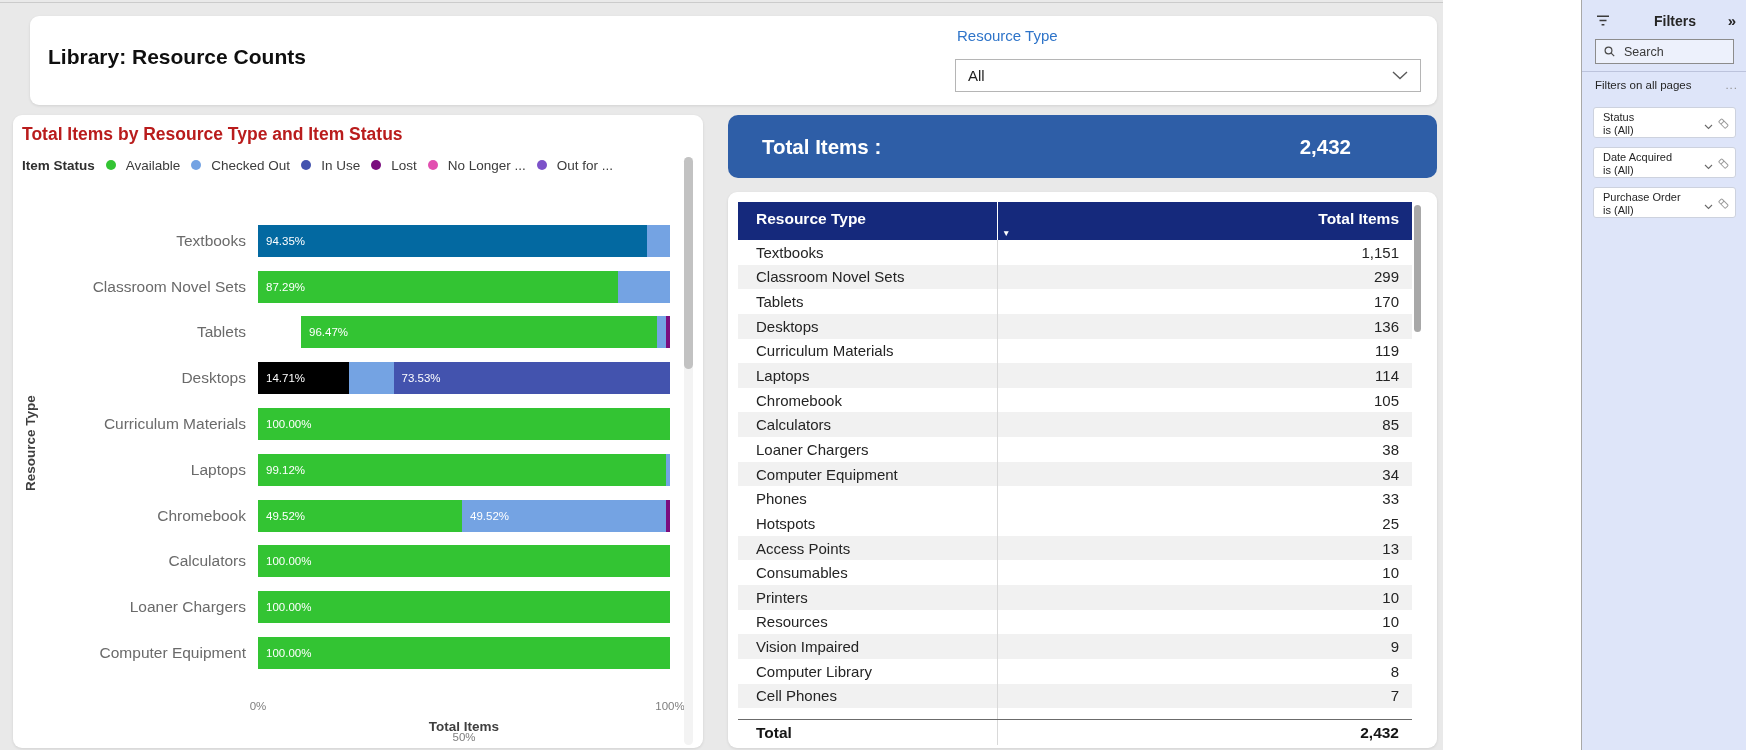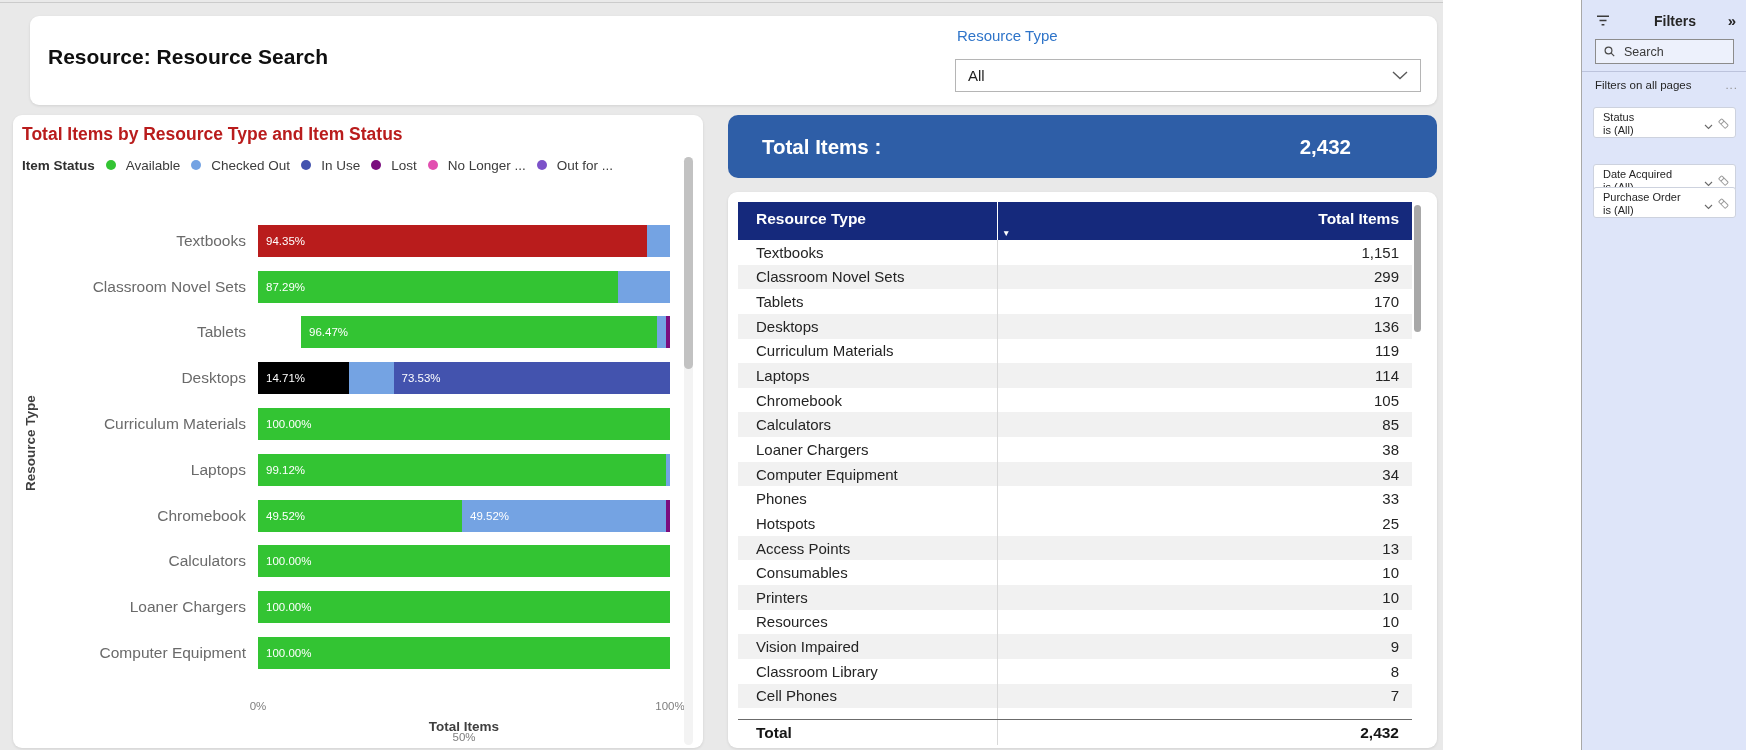--- a/index.html
+++ b/index.html
@@ -82,21 +82,21 @@
   .f-eraser{position:absolute;right:6px;top:7px;}
 </style>
 </head>
 <body>
 
 <div class="stage">
   <div class="canvas">
     <div class="top-line"></div>
 
     <div class="card title-card">
-      <div class="report-title">Resource: Resource Search</div>
+      <div class="report-title">Library: Resource Counts</div>
       <div class="slicer-label">Resource Type</div>
       <div class="slicer-box">
         <span>All</span>
         <svg width="16" height="9" viewBox="0 0 16 9">
           <polyline points="1,1 8,7.5 15,1" fill="none" stroke="#5A5A5A" stroke-width="1.4"></polyline>
         </svg>
       </div>
     </div>
 
     <div class="card chart-card">
@@ -126,21 +126,21 @@
           <span class="legend-item">
             <span class="dot" style="background: rgb(124, 82, 201);"></span>
             <span>Out for ...</span>
           </span>
         </div>
       <div class="y-title">Resource Type</div>
       <div class="plot" id="plot">
           <div class="bar-row">
             <div class="bar-label">Textbooks</div>
             <div class="bar-track">
-              <div class="seg" style="width: 94.35%; background: #b91c1c; text-decoration: underline;">
+              <div class="seg" style="width: 94.35%; background: #0369a1; text-decoration: underline;">
                 <span class="seg-label">94.35%</span>
               </div>
               <div class="seg" style="width: 5.65%; background: rgb(116, 163, 227);"></div>
             </div>
           </div>
           <div class="bar-row">
             <div class="bar-label">Classroom Novel Sets</div>
             <div class="bar-track">
               <div class="seg" style="width: 87.29%; background: rgb(51, 196, 51);">
                 <span class="seg-label">87.29%</span>
@@ -310,21 +310,21 @@
           </div>
           <div class="t-row">
             <span class="t-name">Resources</span>
             <span class="t-val">10</span>
           </div>
           <div class="t-row alt">
             <span class="t-name">Vision Impaired</span>
             <span class="t-val">9</span>
           </div>
           <div class="t-row">
-            <span class="t-name">Classroom Library</span>
+            <span class="t-name">Computer Library</span>
             <span class="t-val">8</span>
           </div>
           <div class="t-row alt">
             <span class="t-name">Cell Phones</span>
             <span class="t-val">7</span>
           </div>
         </div>
       <div class="t-col-divider"></div>
       <div class="t-total">
         <span class="t-name">Total</span>
@@ -363,21 +363,21 @@
           <span class="f-chevron"><svg width="9" height="6" viewBox="0 0 9 6">
               <polyline points="1,1 4.5,4.5 8,1" fill="none" stroke="#6A6A6A" stroke-width="1.1"></polyline>
             </svg></span>
           <span class="f-eraser"><svg width="11" height="11" viewBox="0 0 11 11">
               <g transform="rotate(45 5.5 5.5)">
                 <rect x="0.8" y="3.4" width="9.4" height="4.4" rx="1" fill="none" stroke="#9A9A9A" stroke-width="1"></rect>
                 <line x1="4.2" y1="3.4" x2="4.2" y2="7.8" stroke="#9A9A9A" stroke-width="1"></line>
               </g>
             </svg></span>
         </div>
-        <div class="f-card" style="top: 164px; padding-left: 12px;">
+        <div class="f-card" style="top: 147px; padding-left: 12px;">
           <span class="f-field">Date Acquired</span>
           <span class="f-cond">is (All)</span>
           <span class="f-chevron"><svg width="9" height="6" viewBox="0 0 9 6">
               <polyline points="1,1 4.5,4.5 8,1" fill="none" stroke="#6A6A6A" stroke-width="1.1"></polyline>
             </svg></span>
           <span class="f-eraser"><svg width="11" height="11" viewBox="0 0 11 11">
               <g transform="rotate(45 5.5 5.5)">
                 <rect x="0.8" y="3.4" width="9.4" height="4.4" rx="1" fill="none" stroke="#9A9A9A" stroke-width="1"></rect>
                 <line x1="4.2" y1="3.4" x2="4.2" y2="7.8" stroke="#9A9A9A" stroke-width="1"></line>
               </g>

